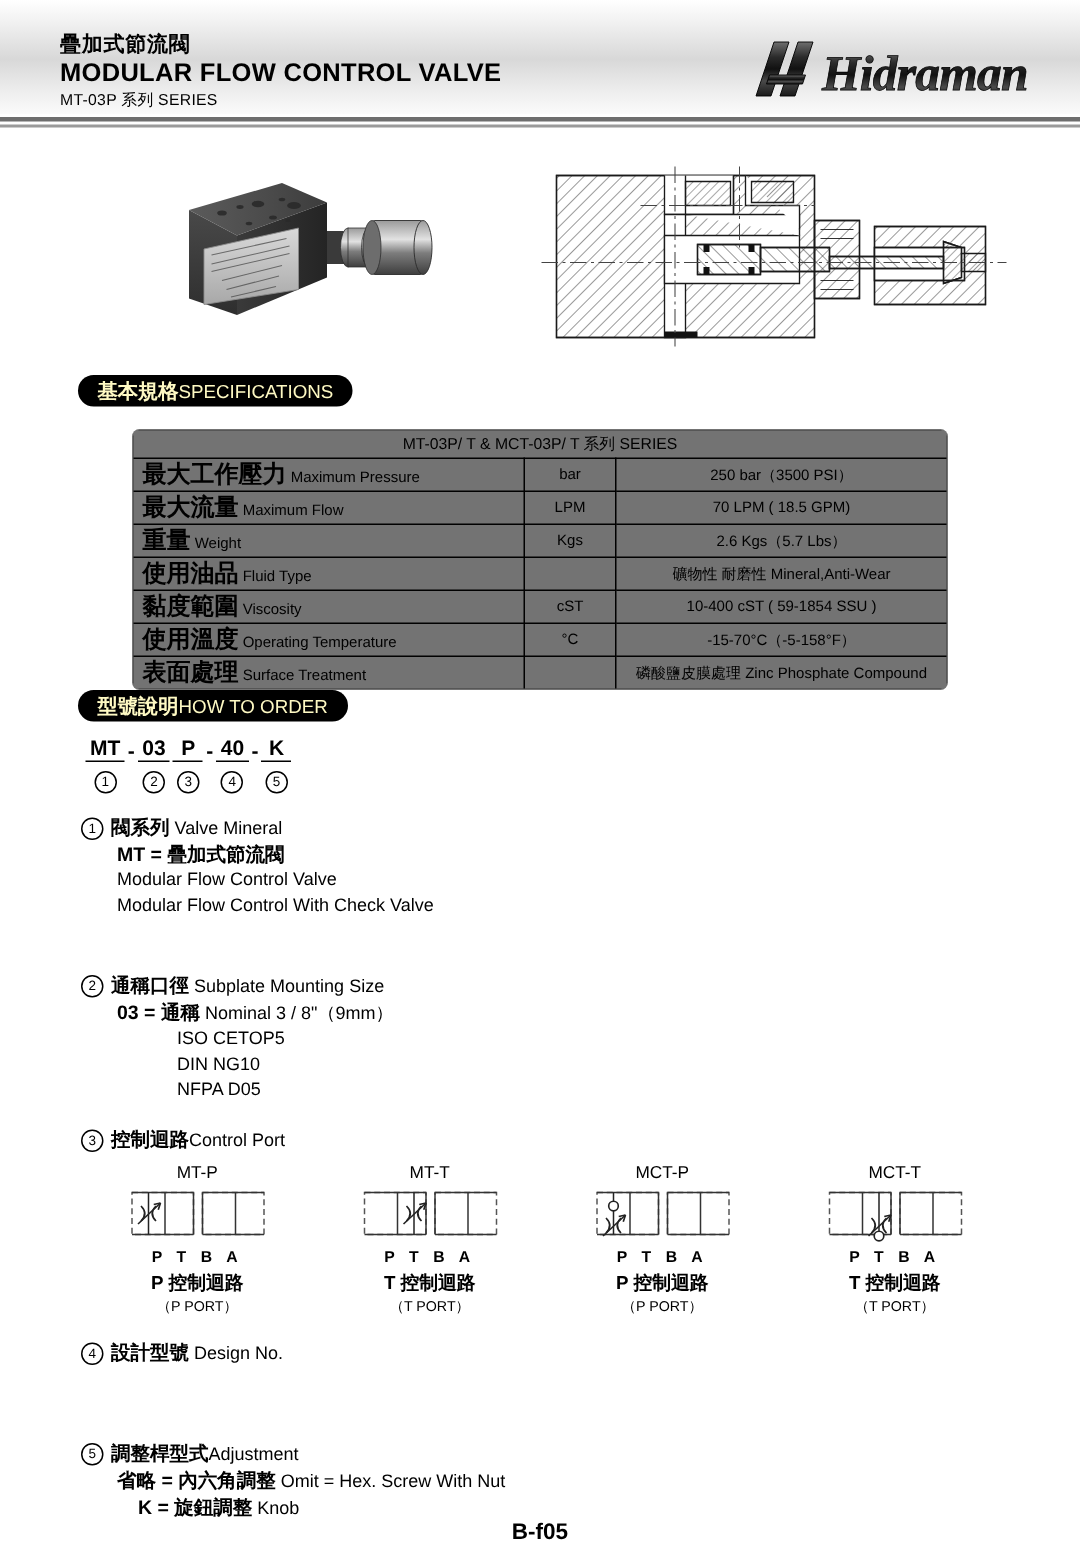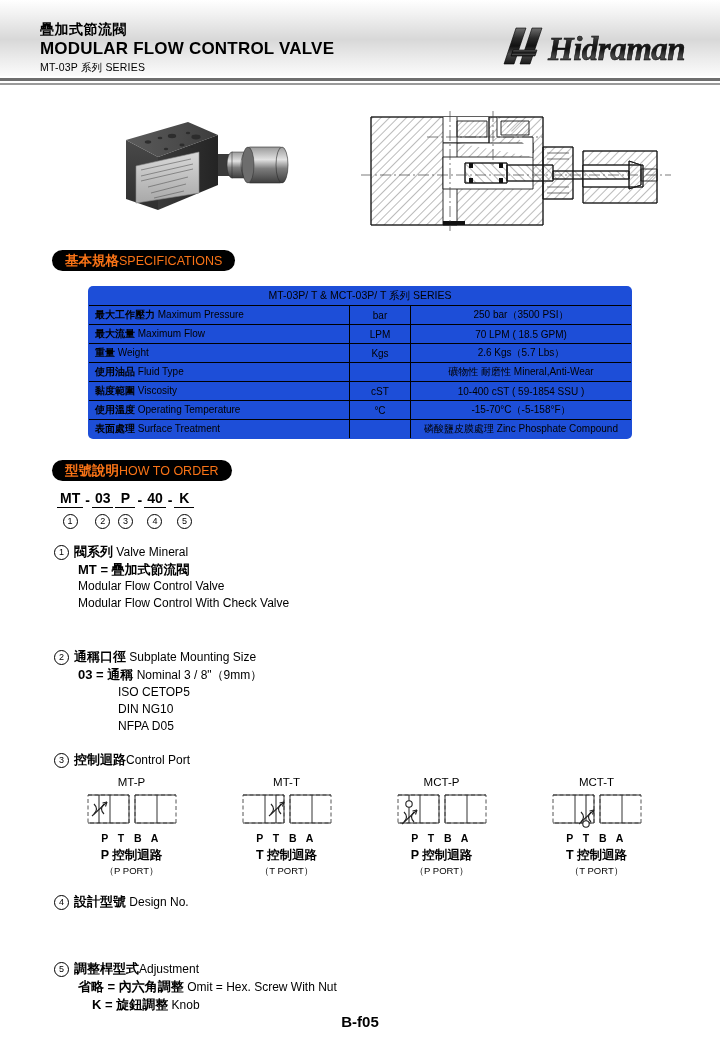--- a/index.html
+++ b/index.html
@@ -77,21 +77,21 @@
     position: absolute;
     left: 357px; top: 107px;
     width: 318px; height: 126px;
   }
   #product-photo svg, #section-drawing svg { display:block; }
 
   
   .pill {
     position: absolute;
     background: #000;
-    color: #f97316;
+    color: #fef9c3;
     border-radius: 11px;
     height: 21px;
     line-height: 21px;
     padding: 0 13px;
     white-space: nowrap;
     font-size: 13px;
   }
   .pill .cn { font-weight: bold; font-size: 13.5px; }
   .pill .en { font-size: 12.5px; }
 
@@ -101,37 +101,37 @@
   
   #spec-table {
     position: absolute;
     left: 88px; top: 286px;
     width: 544px;
     border-collapse: collapse;
     font-size: 10px;
     border: 1px solid #000;
     border-radius: 5px;
     overflow: hidden;
-    background: #1d4ed8;
+    background: #737373;
   }
   #spec-table td {
     border: 1px solid #000;
     padding: 0 6px;
     height: 18px;
     vertical-align: middle;
   }
   #spec-table tr.head td {
     text-align: center;
     font-size: 10.5px;
     height: 18px;
   }
   td.c-label { width: 248px; text-align: left; }
   td.c-unit  { width: 48px; text-align: center; }
   td.c-value { text-align: center; }
-  .cn-b { font-weight: bold; font-size: 10px; }
+  .cn-b { font-weight: bold; font-size: 16px; }
   .en-s { font-size: 10px; }
 
   
   #order-code {
     position: absolute;
     left: 56px; top: 490px;
     font-size: 14px;
     font-weight: bold;
   }
   #order-code table { border-collapse: collapse; }

